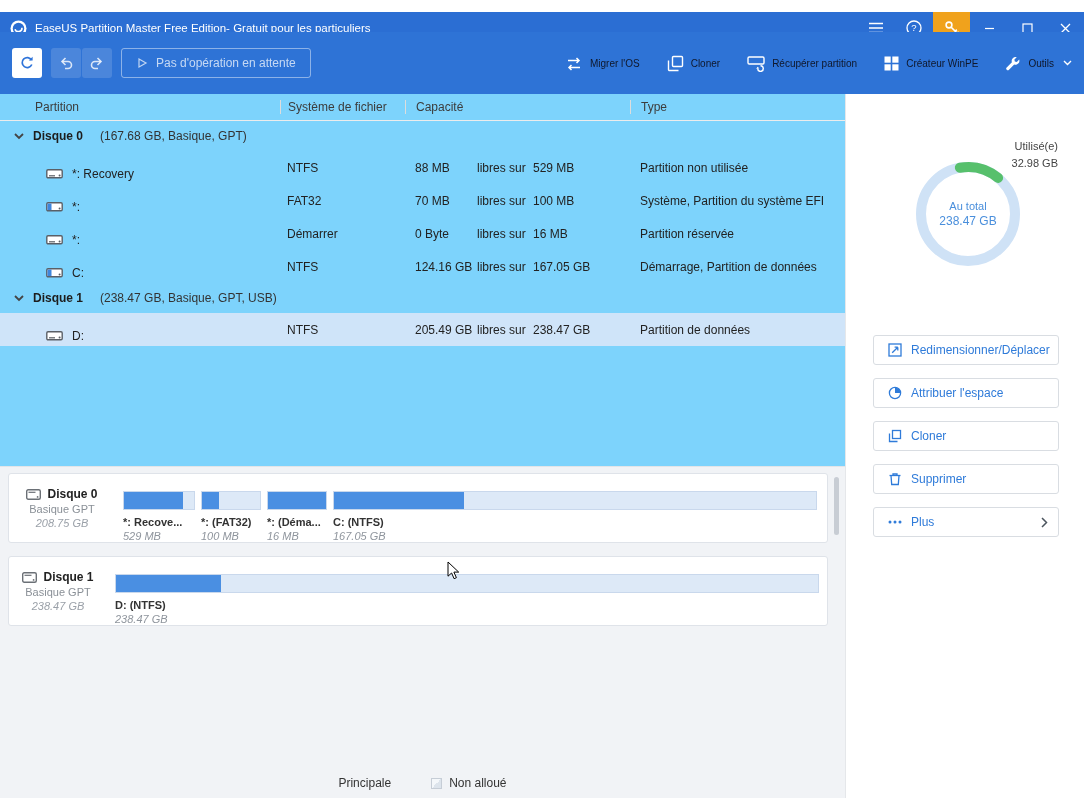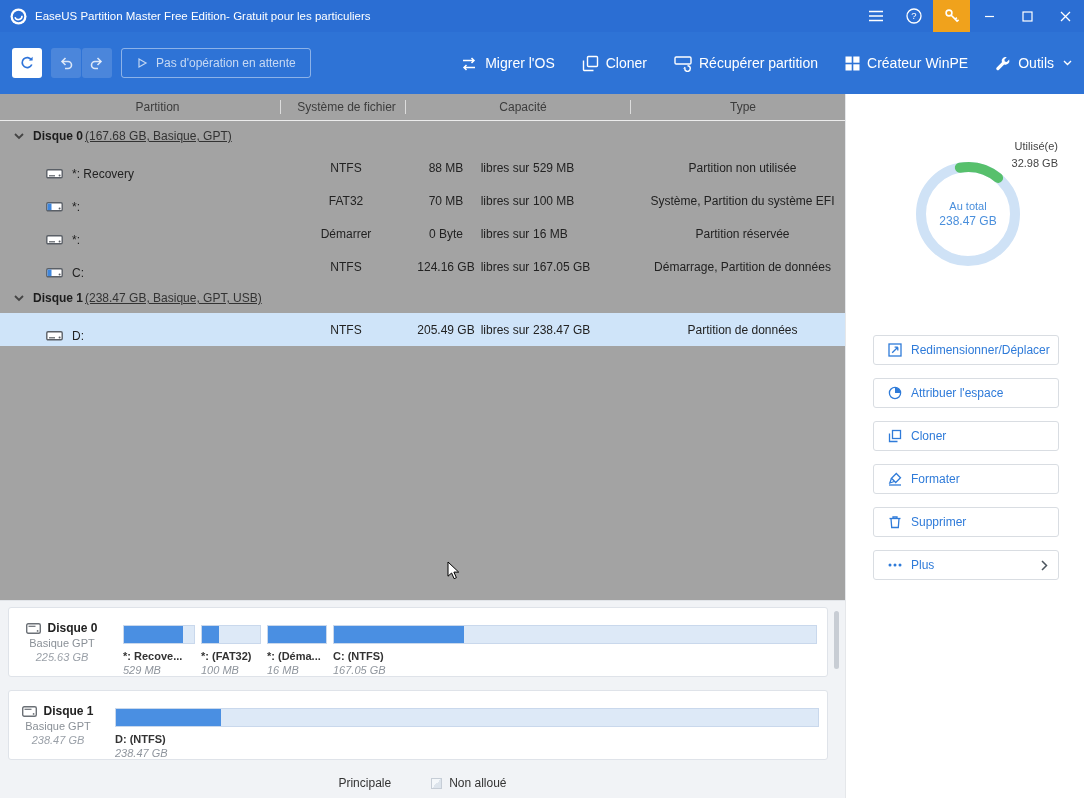--- a/index.html
+++ b/index.html
@@ -3,59 +3,59 @@
 <meta charset="utf-8">
 <style>
   html,body{margin:0;padding:0;background:#fff;}
   .app{position:relative;width:1084px;height:798px;overflow:hidden;background:#fff;
        font-family:"Liberation Sans","DejaVu Sans",sans-serif;font-size:12px;color:#222;
        -webkit-font-smoothing:antialiased;}
   svg{display:block;}
   button{font-family:inherit;border:none;background:none;padding:0;margin:0;cursor:pointer;}
 
   
-  .titlebar{position:absolute;left:0;top:0;width:100%;height:32px;
+  .titlebar{position:absolute;left:0;top:12px;width:100%;height:32px;
             background:var(--titlebar,#2b6ed3);display:flex;align-items:center;}
   .logo{margin-left:10px;}
   .win-title{margin-left:8px;color:#fff;font-size:11.5px;}
   .tb-controls{margin-left:auto;display:flex;height:32px;}
   .tbtn{width:38px;height:32px;display:flex;align-items:center;justify-content:center;}
   .tbtn.upgrade{background:var(--upgrade,#f0a21c);width:37px;}
 
   
   .toolbar{position:absolute;left:0;top:32px;width:100%;height:62px;
            background:var(--toolbar,#2e73d6);display:flex;align-items:center;padding:0 12px;box-sizing:border-box;}
   .refresh-btn{width:30px;height:30px;background:#fff;border-radius:3px;display:flex;align-items:center;justify-content:center;}
   .undo-redo{display:flex;margin-left:9px;gap:1px;}
   .undo-redo button{width:30px;height:30px;background:rgba(255,255,255,.14);border-radius:3px;
                     display:flex;align-items:center;justify-content:center;}
   .pending{margin-left:9px;height:30px;border:1px solid rgba(255,255,255,.45);border-radius:3px;
            display:flex;align-items:center;gap:8px;padding:0 14px;color:rgba(255,255,255,.72);font-size:12px;}
   .tb-actions{margin-left:auto;display:flex;align-items:center;gap:27px;}
-  .tb-action{display:flex;align-items:center;gap:7px;color:#ffffff;font-size:14px;}
+  .tb-action{display:flex;align-items:center;gap:7px;color:#0f172a;font-size:10px;}
   .tb-action .chev{margin-left:2px;}
 
   
   .main{position:absolute;left:0;top:94px;width:100%;height:704px;}
   .left{position:absolute;left:0;top:0;width:845px;height:704px;display:flex;flex-direction:column;}
   .rightpanel{position:absolute;left:845px;top:0;right:0;height:704px;background:#fff;
               border-left:1px solid #e5e7ea;box-sizing:border-box;}
 
   
-  .table-area{height:506px;background:#a3a3a3;overflow:hidden;text-align:center;}
+  .table-area{height:372px;background:#7dd3fc;overflow:hidden;}
   .thead{height:26px;display:flex;align-items:center;border-bottom:1px solid #ececec;color:#3c3c3c;}
   .h{box-sizing:border-box;height:14px;line-height:14px;}
   .h1{width:280px;padding-left:35px;}
   .h2{width:125px;padding-left:7px;border-left:1px solid #ddd;}
   .h3{width:225px;padding-left:10px;border-left:1px solid #ddd;}
   .h4{flex:1;padding-left:10px;border-left:1px solid #ddd;}
   .group-row{height:30px;display:flex;align-items:center;padding-left:14px;}
   .group-row .gchev{margin-right:9px;}
   .group-row b{font-weight:700;color:#1d1d1d;}
-  .group-row .gdetails{margin-left:2px;color:#333;text-decoration:underline;}
+  .group-row .gdetails{margin-left:17px;color:#333;}
   .prow{height:33px;display:flex;align-items:center;}
   .prow.selected{background:var(--sel_row,#cfe4f9);}
   .c1{width:280px;display:flex;align-items:center;padding-left:46px;box-sizing:border-box;margin-top:12px;}
   .c1 .picon{margin-right:9px;display:flex;}
   .c2{width:125px;padding-left:7px;box-sizing:border-box;}
   .c3{width:225px;padding-left:10px;box-sizing:border-box;display:flex;}
   .c3 .free{min-width:62px;}
   .c3 .conn{min-width:56px;}
   .c4{flex:1;padding-left:10px;box-sizing:border-box;}
 
@@ -390,21 +390,21 @@
               <span>
                   <svg width="15" height="11" viewBox="0 0 15 11">
                     <rect x="0.7" y="0.7" width="13.6" height="9.6" rx="1.5" fill="none" stroke="#6b7076" stroke-width="1.4"></rect>
                     <path d="M2.5 3.3h7" stroke="#6b7076" stroke-width="1.2"></path>
                     <circle cx="11.6" cy="7.9" r="0.9" fill="#6b7076"></circle>
                   </svg>
                 </span>
               <span>Disque 0</span>
             </span>
             <span class="dlayout">Basique GPT</span>
-            <span class="dsize">225.63 GB</span>
+            <span class="dsize">208.75 GB</span>
           </div>
           <div class="blocks">
             <div class="block" style="width: 72px;">
               <div class="bar">
                   <div class="fill" style="width: 84%;"></div>
                 </div>
               <span class="blabel">*: Recove...</span>
               <span class="bsize">529 MB</span>
             </div>
             <div class="block" style="width: 60px;">
@@ -511,30 +511,20 @@
               <svg width="14" height="14" viewBox="0 0 14 14">
                 <rect x="4.5" y="1.5" width="8" height="8" fill="none" stroke="currentColor" stroke-width="1.3"></rect>
                 <path d="M9.5 12.5h-8v-8" fill="none" stroke="currentColor" stroke-width="1.3"></path>
               </svg>
             </span>
           <span class="alabel">Cloner</span>
         </button>
         <button class="abtn">
           <span class="aicon">
               <svg width="14" height="14" viewBox="0 0 14 14">
-                <path d="M8.3 1.5l4.2 4.2-4.8 4.8-4.2-4.2z" fill="none" stroke="currentColor" stroke-width="1.3"></path>
-                <path d="M3.5 6.3L1.8 11l4.4-1.5" fill="none" stroke="currentColor" stroke-width="1.3"></path>
-                <path d="M1 13h12" stroke="currentColor" stroke-width="1.3"></path>
-              </svg>
-            </span>
-          <span class="alabel">Formater</span>
-        </button>
-        <button class="abtn">
-          <span class="aicon">
-              <svg width="14" height="14" viewBox="0 0 14 14">
                 <path d="M1.5 3.5h11" stroke="currentColor" stroke-width="1.3"></path>
                 <path d="M5 3.5V2h4v1.5" fill="none" stroke="currentColor" stroke-width="1.3"></path>
                 <path d="M3 3.5l.7 9h6.6l.7-9" fill="none" stroke="currentColor" stroke-width="1.3"></path>
               </svg>
             </span>
           <span class="alabel">Supprimer</span>
         </button>
         <button class="abtn">
           <span class="aicon">
               <svg width="14" height="4" viewBox="0 0 14 4">

